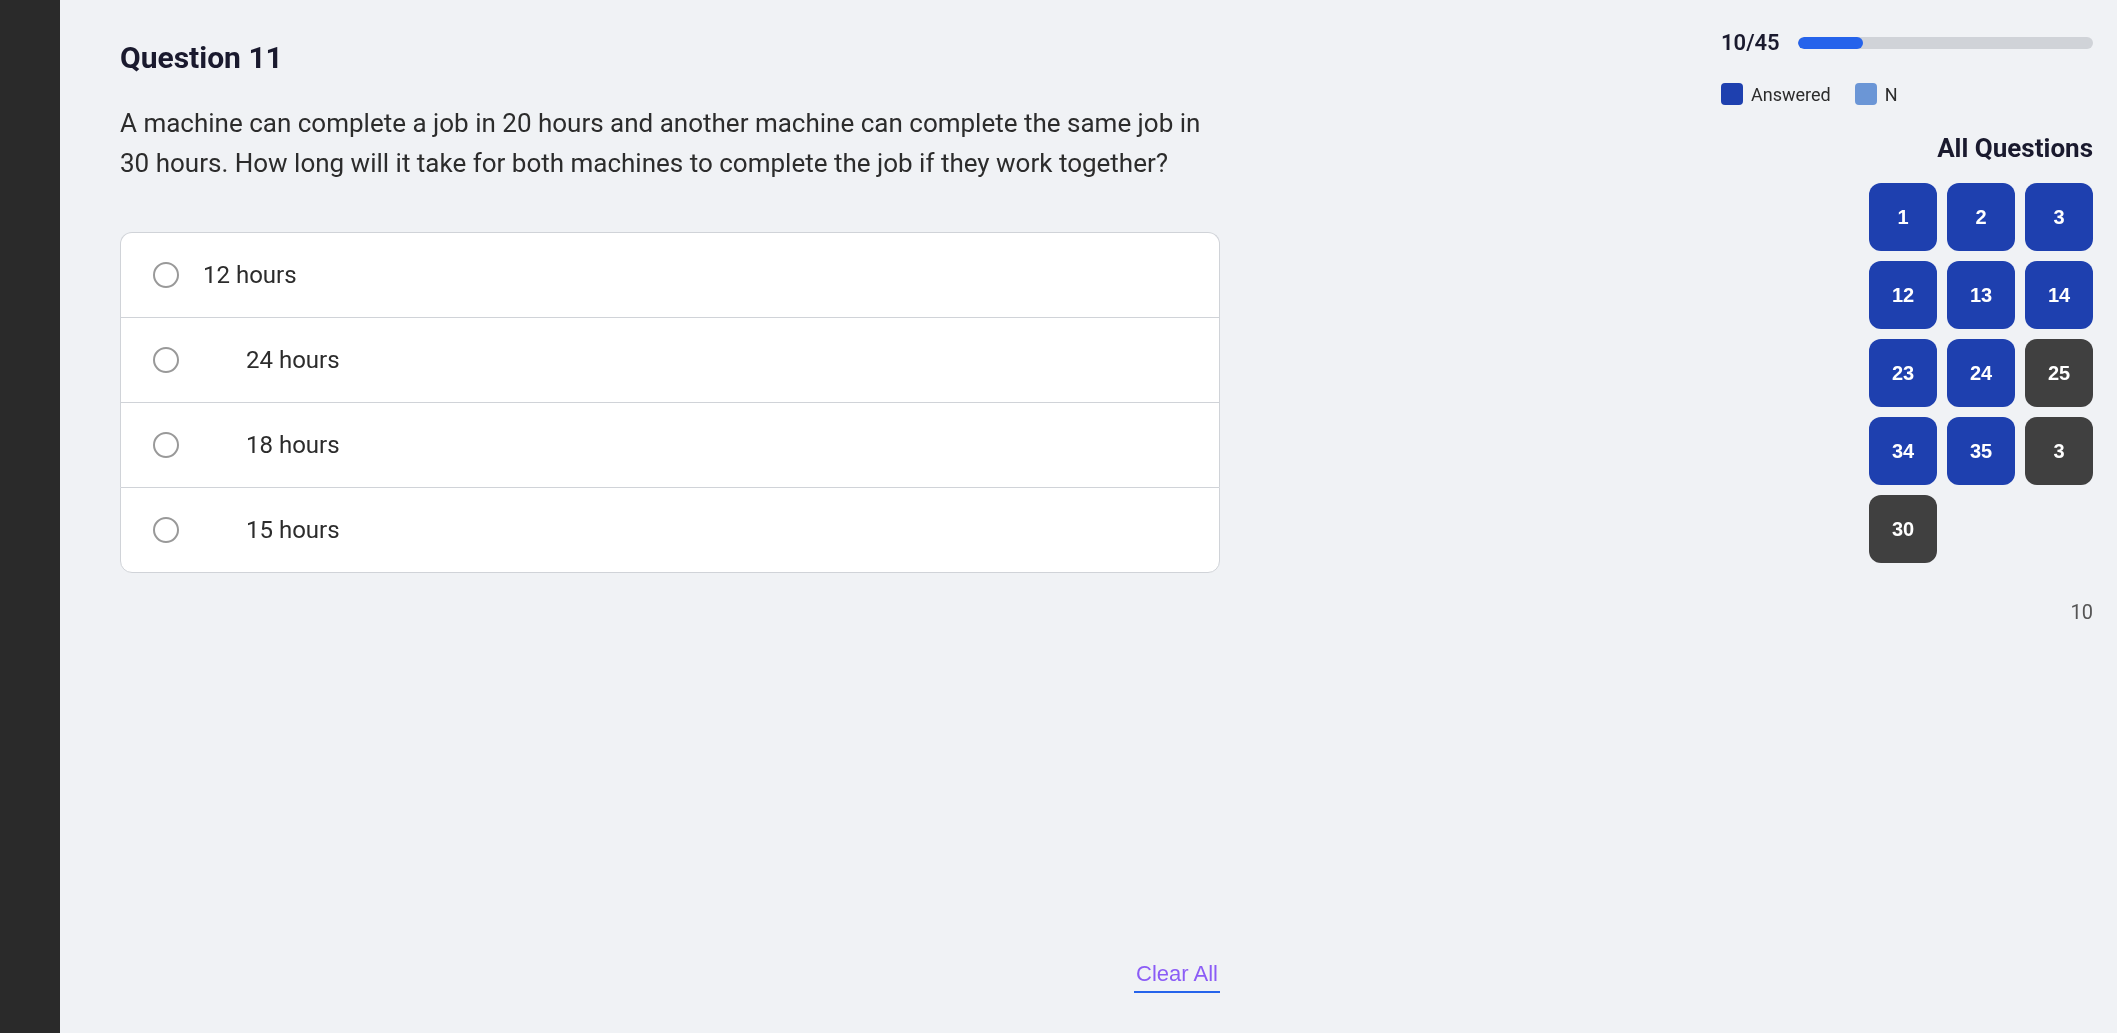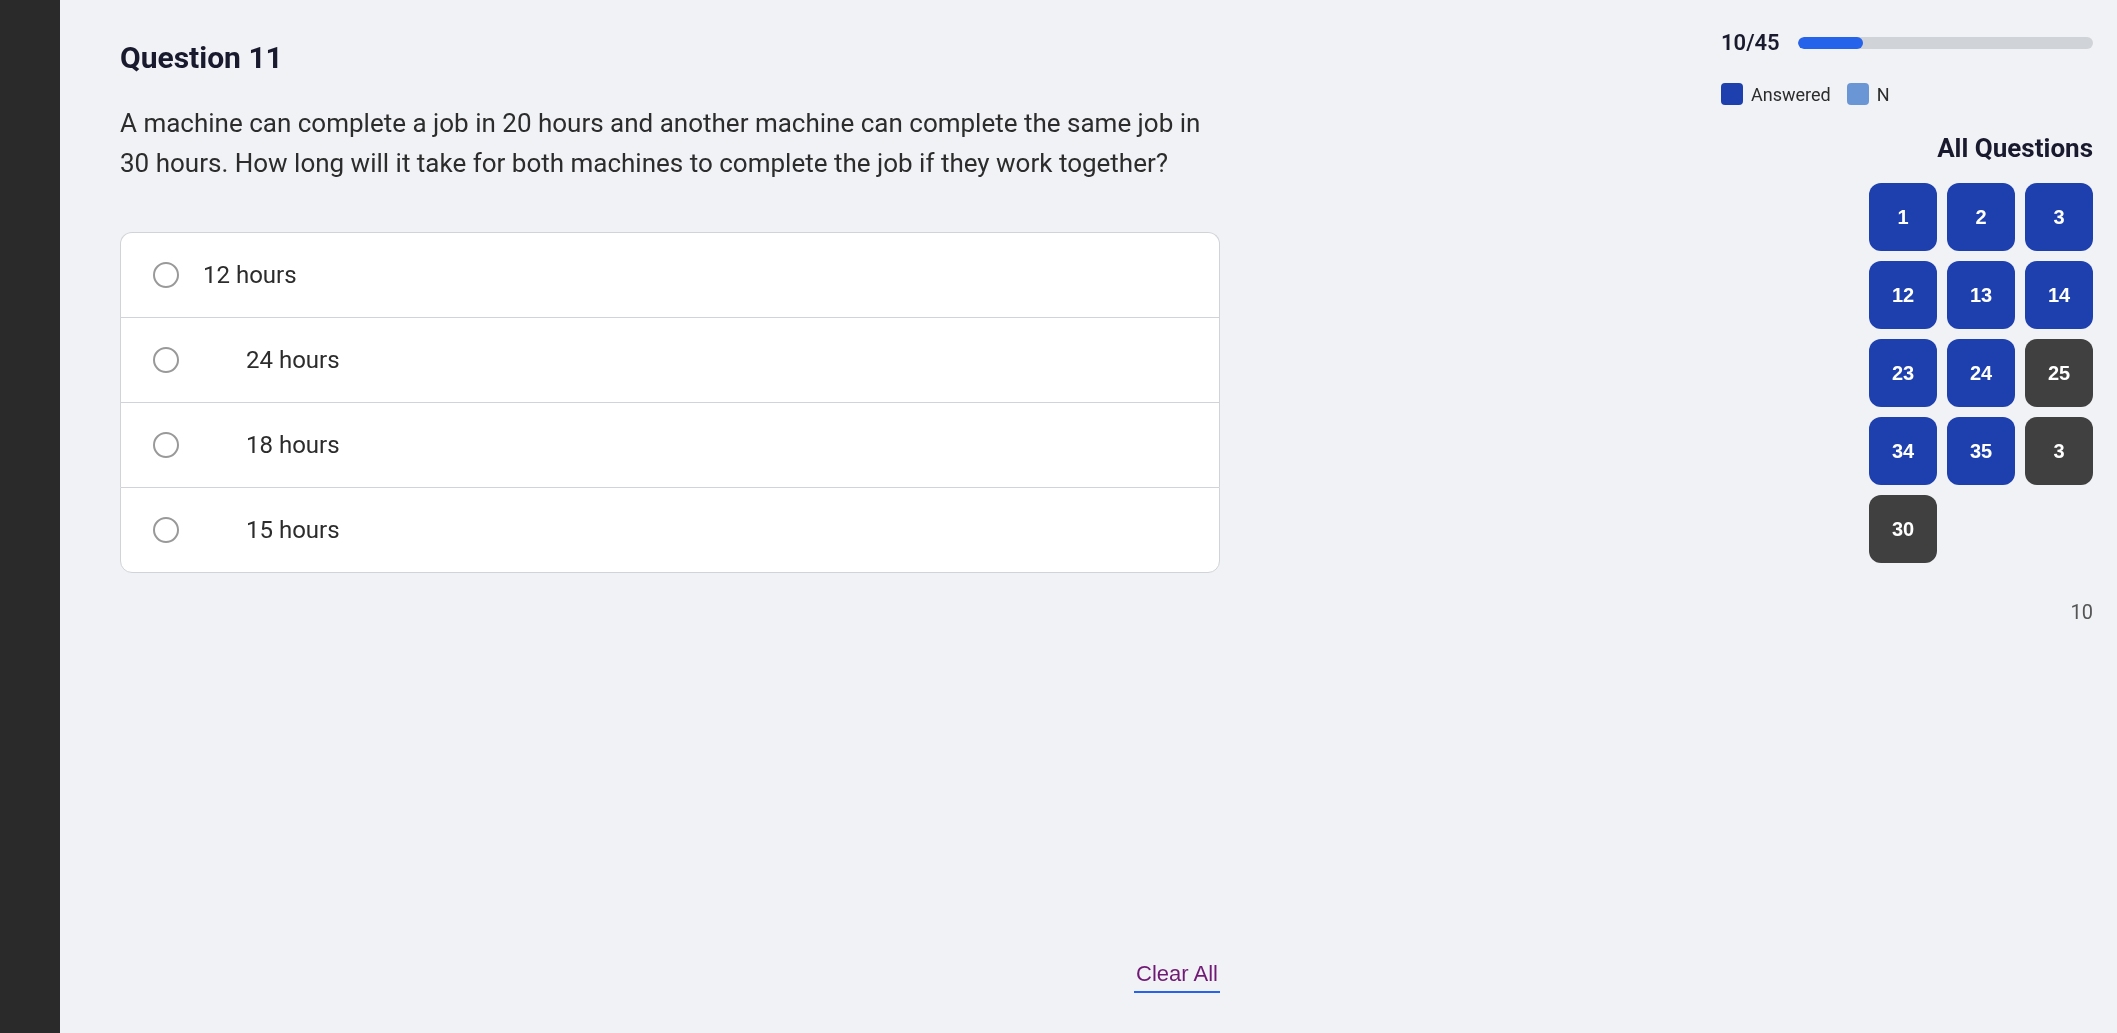--- a/index.html
+++ b/index.html
@@ -94,21 +94,21 @@
     
     .clear-all-container {
       display: flex;
       justify-content: flex-end;
       max-width: 1100px;
       margin-top: 32px;
     }
 
     .clear-all-btn {
       font-size: 22px;
-      color: #701a75;
+      color: #8b5cf6;
       background: none;
       border: none;
       border-bottom: 2px solid #2563eb;
       padding: 4px 2px;
       cursor: pointer;
       text-decoration: none;
     }
 
     
     .sidebar {
@@ -147,21 +147,21 @@
     .progress-bar-fill {
       height: 100%;
       background: #2563eb;
       border-radius: 6px;
     }
 
     
     .legend-row {
       display: flex;
       align-items: center;
-      gap: 16px;
+      gap: 24px;
       margin-bottom: 28px;
     }
 
     .legend-item {
       display: flex;
       align-items: center;
       gap: 8px;
     }
 
     .legend-dot {

